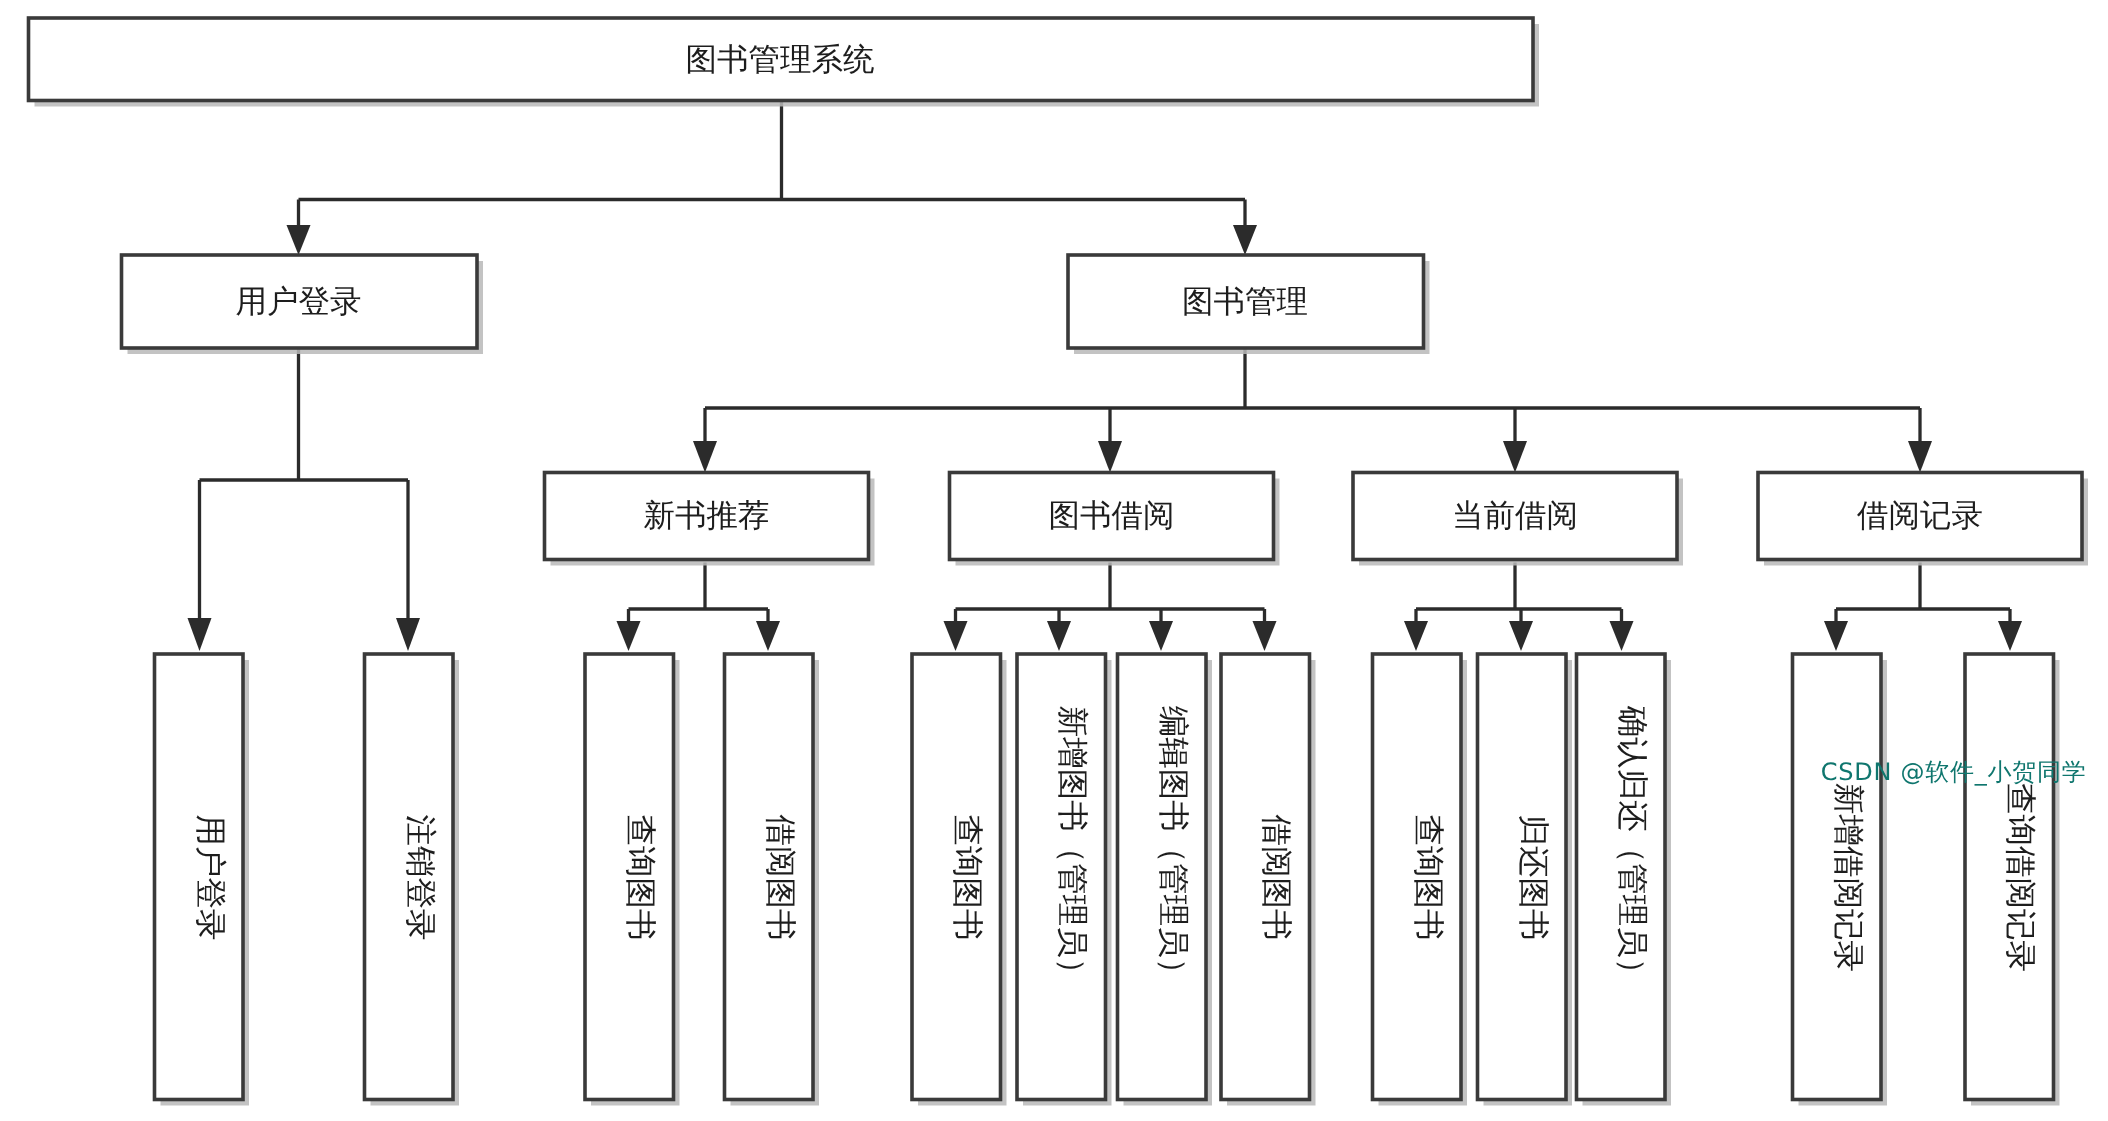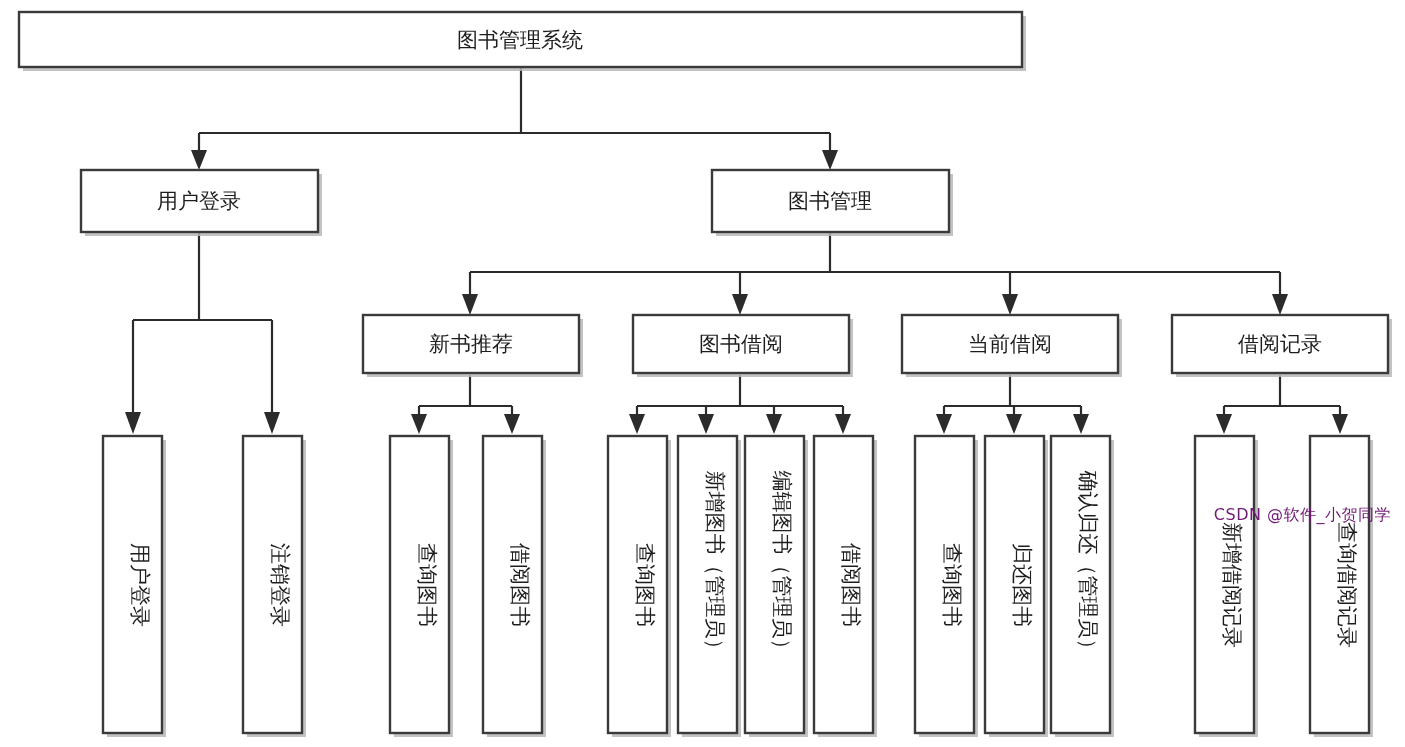--- a/index.html
+++ b/index.html
@@ -60,21 +60,21 @@
     font-family: "DejaVu Sans", "Liberation Sans", sans-serif;
     font-size: 21px;
     text-anchor: middle;
   }
   .watermark-text {
     position: absolute;
     right: 14px;
     bottom: 5px;
     font-family: "DejaVu Sans", "Liberation Sans", sans-serif;
     font-size: 16px;
-    color: #701a75;
+    color: #0f766e;
     white-space: nowrap;
     letter-spacing: 0.5px;
     user-select: none;
   }
 </style>
 </head>
 <body>
 
 <div id="diagram-root">
 

